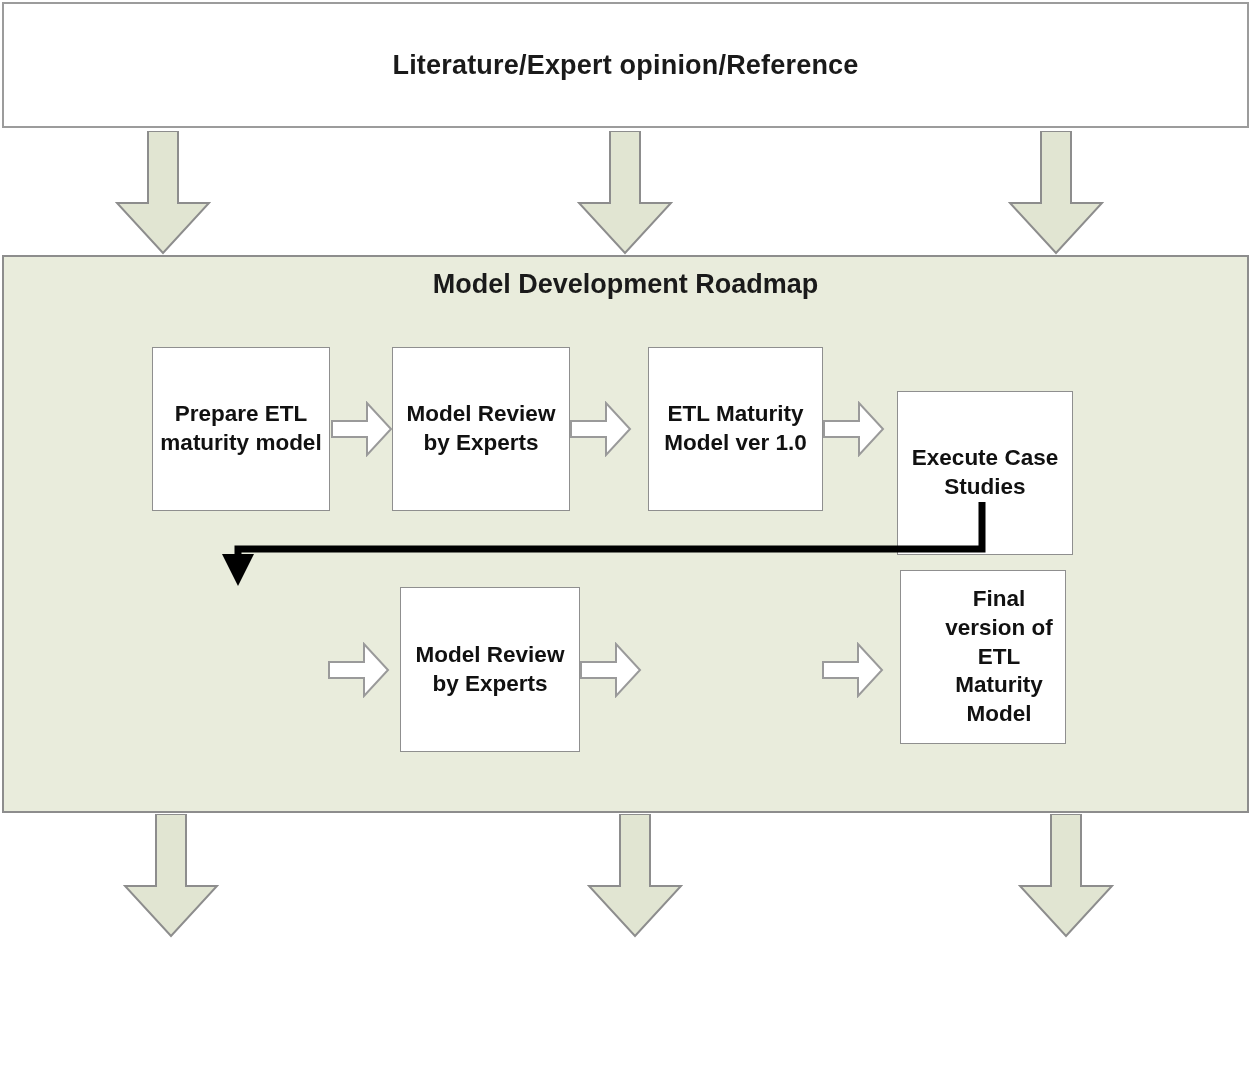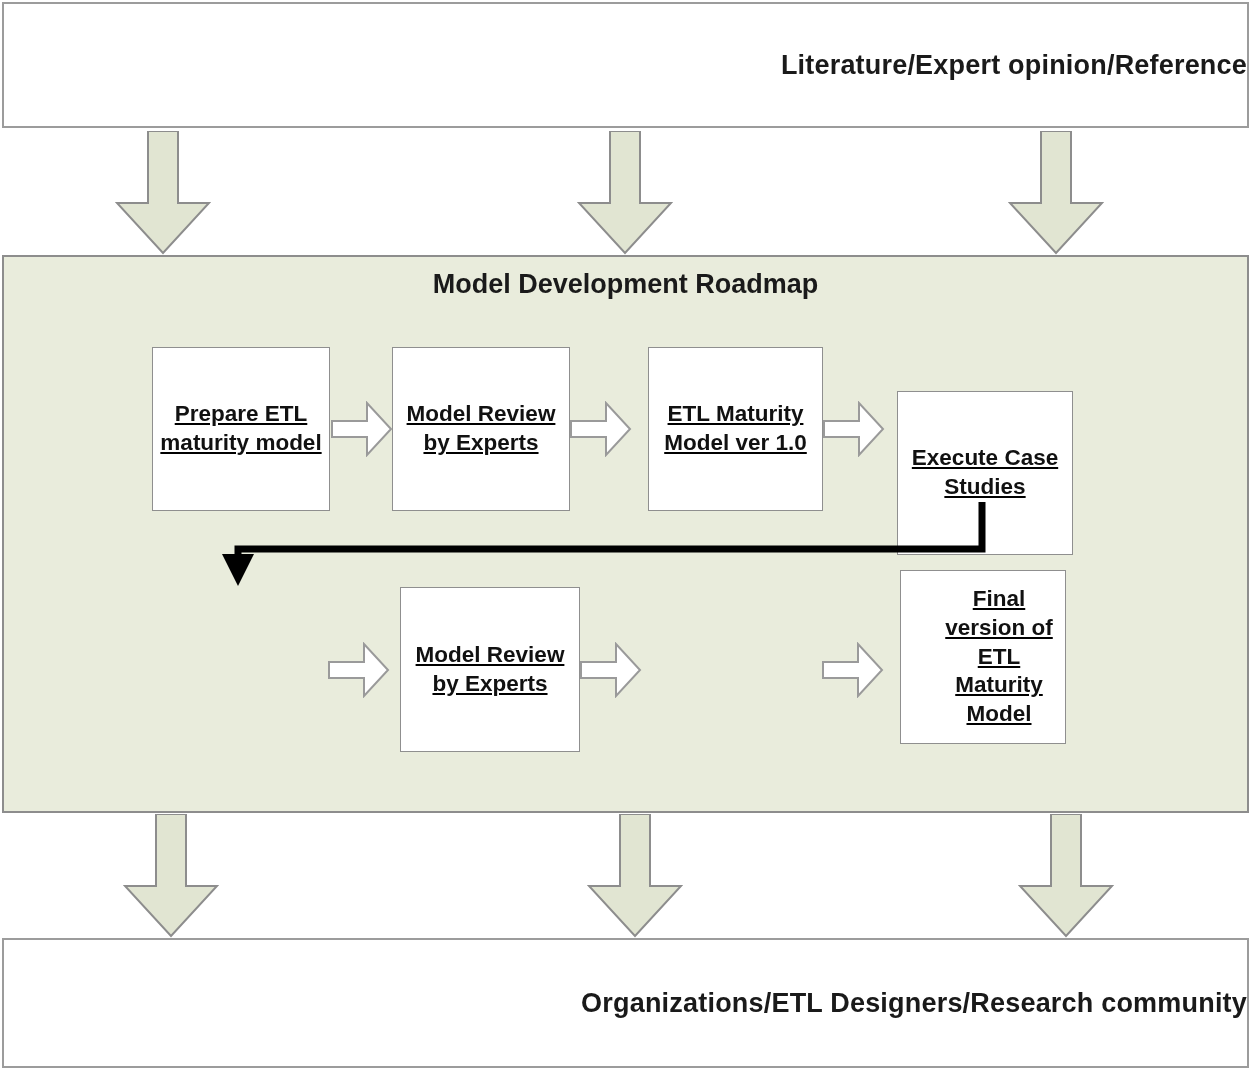--- a/index.html
+++ b/index.html
@@ -19,21 +19,21 @@
   }
 
   
   .band {
     position: absolute;
     box-sizing: border-box;
     background: #ffffff;
     border: 2px solid #9c9c9c;
     display: flex;
     align-items: center;
-    justify-content: flex-end;
+    justify-content: center;
   }
   .band-label {
     font-size: 27px;
     font-weight: bold;
     color: #1a1a1a;
     letter-spacing: 0.2px;
     text-align: center;
     white-space: nowrap;
   }
 
@@ -66,21 +66,20 @@
   
   .step-box {
     position: absolute;
     box-sizing: border-box;
     background: #ffffff;
     border: 1.5px solid #8f8f8f;
     display: flex;
     align-items: center;
     justify-content: flex-end;
     padding: 2px 4px;
-    text-decoration: underline;
   }
   .step-label {
     font-size: 22.5px;
     font-weight: bold;
     line-height: 1.28;
     color: #111111;
     text-align: center;
   }
 
   
@@ -231,17 +230,14 @@
     <svg viewBox="0 0 96 124" preserveAspectRatio="none">
       <polygon class="shape" points="33,0 63,0 63,72 94,72 48,122 2,72 33,72"></polygon>
     </svg>
   </div>
   <div class="big-arrow" style="left:1018px; top:814px;">
     <svg viewBox="0 0 96 124" preserveAspectRatio="none">
       <polygon class="shape" points="33,0 63,0 63,72 94,72 48,122 2,72 33,72"></polygon>
     </svg>
   </div>
 
-  <div class="band" id="band-bottom">
-    <div class="band-label">Organizations/ETL Designers/Research community</div>
-  </div>
 
 </div>
 
 </body></html>

